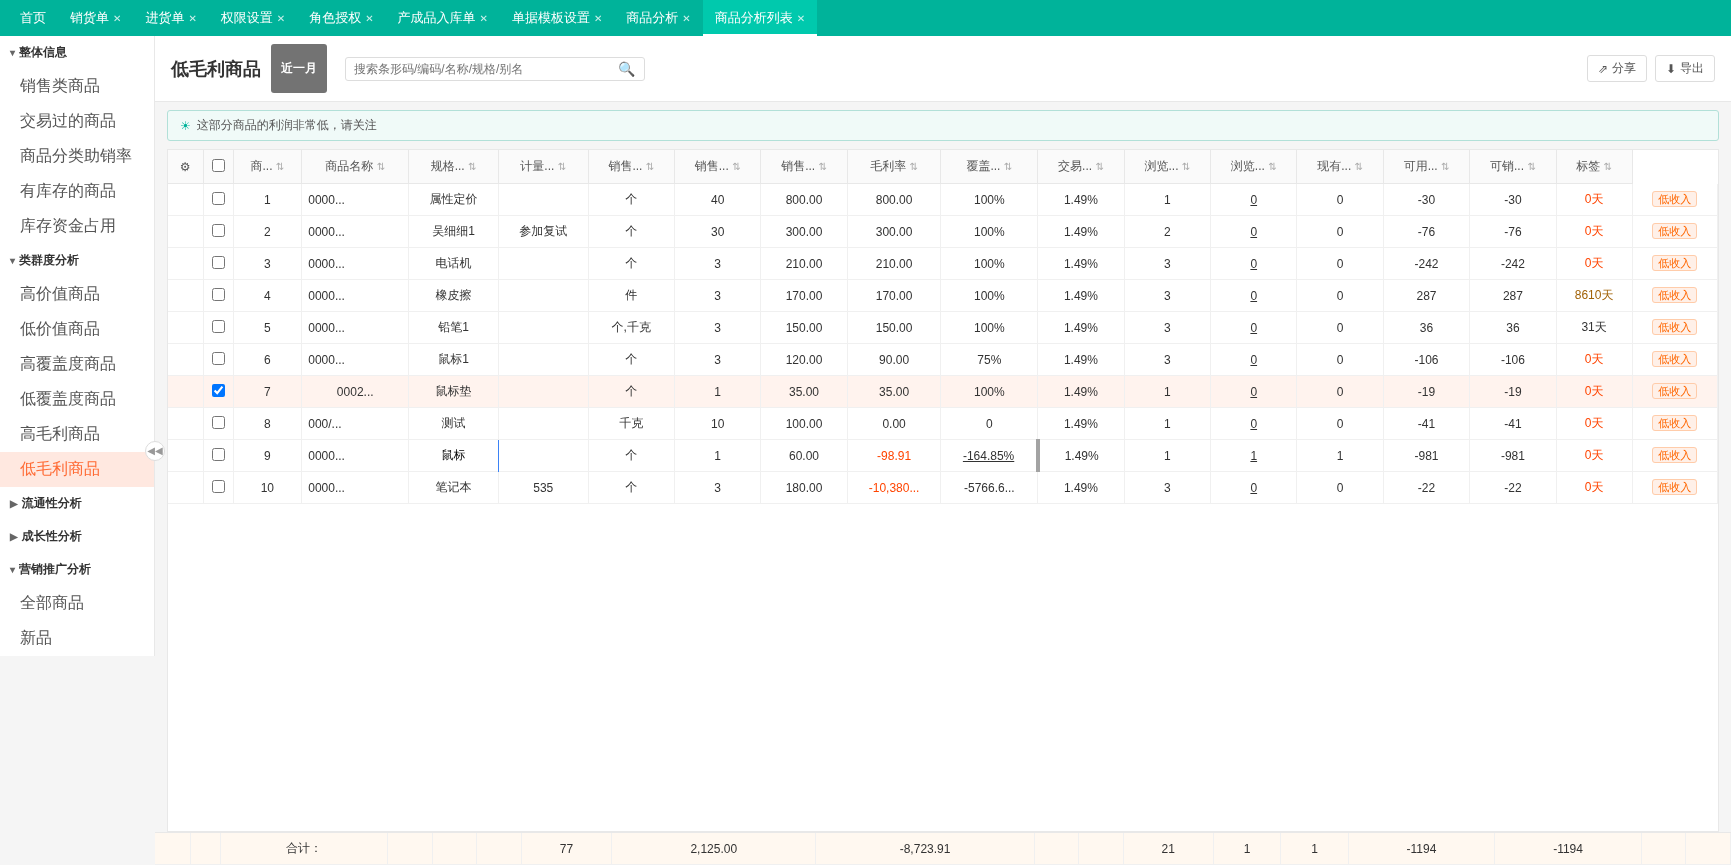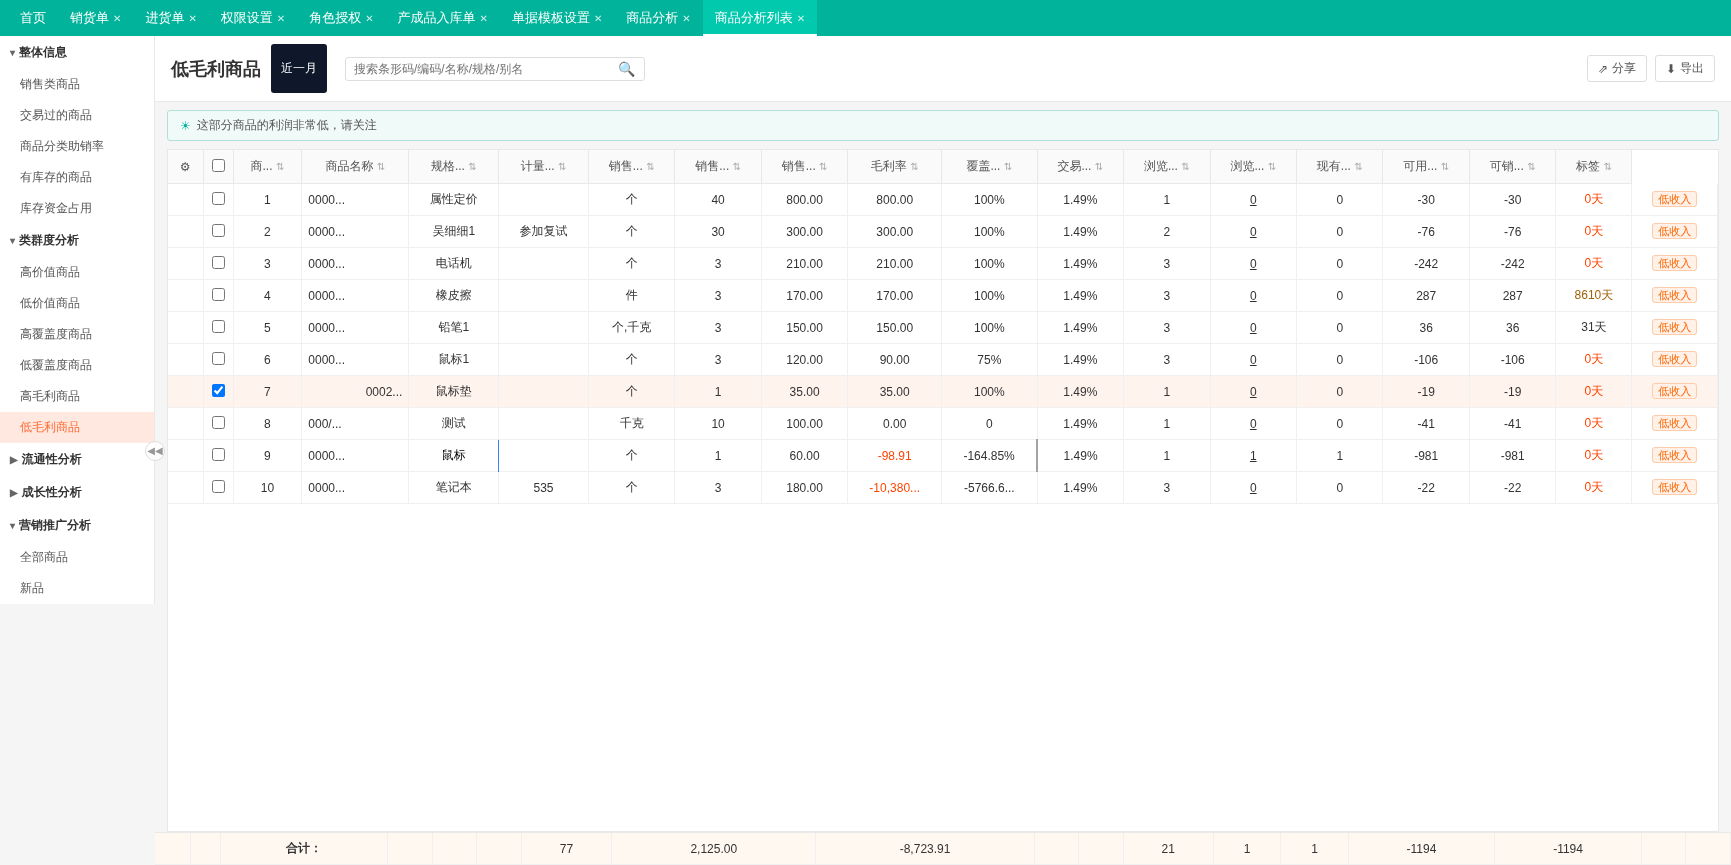--- a/index.html
+++ b/index.html
@@ -12,30 +12,30 @@
     .nav-close { font-size: 10px; margin-left: 4px; opacity: 0.8; }
 
     
     .main-layout { display: flex; height: calc(100vh - 36px); }
 
     
     .sidebar { width: 155px; background: #fff; border-right: 1px solid #e8e8e8; overflow-y: auto; flex-shrink: 0; }
     .sidebar-section { }
     .sidebar-section-header { display: flex; align-items: center; padding: 8px 10px; cursor: pointer; color: #333; font-size: 12px; font-weight: bold; }
     .sidebar-section-header .arrow { margin-right: 4px; font-size: 10px; color: #666; }
-    .sidebar-item { padding: 7px 10px 7px 20px; cursor: pointer; color: #555; font-size: 12px; white-space: nowrap; }
+    .sidebar-item { padding: 7px 10px 7px 20px; cursor: pointer; color: #555; font-size: 16px; white-space: nowrap; }
     .sidebar-item.active { background: #ffe8e0; color: #ff6b35; }
 
     
     .content { flex: 1; display: flex; flex-direction: column; overflow: hidden; background: #f5f5f5; }
 
     
     .page-header { display: flex; align-items: center; padding: 8px 16px; background: #fff; border-bottom: 1px solid #e8e8e8; gap: 10px; }
     .page-title { font-size: 18px; font-weight: bold; color: #333; }
-    .time-filter-btn { background: #0f172a; color: #fff; border: none; border-radius: 3px; padding: 16px 10px; font-size: 12px; cursor: pointer; }
+    .time-filter-btn { background: #737373; color: #fff; border: none; border-radius: 3px; padding: 16px 10px; font-size: 12px; cursor: pointer; font-weight: bold; }
     .search-box { display: flex; align-items: center; border: 1px solid #ddd; border-radius: 3px; padding: 3px 8px; margin-left: 8px; flex: 1; max-width: 300px; }
     .search-box input { border: none; outline: none; font-size: 12px; flex: 1; }
     .search-icon { color: #aaa; font-size: 14px; }
     .header-actions { margin-left: auto; display: flex; gap: 8px; }
     .action-btn { display: flex; align-items: center; gap: 4px; border: 1px solid #ddd; border-radius: 3px; padding: 4px 10px; background: #fff; cursor: pointer; font-size: 12px; color: #555; }
 
     
     .notice-bar { background: #f0faf8; border: 1px solid #b2e0d8; margin: 8px 12px 0; padding: 6px 12px; border-radius: 3px; color: #555; font-size: 12px; display: flex; align-items: center; gap: 6px; }
     .notice-icon { color: #00b39a; }
 
@@ -315,21 +315,21 @@
       <td style="border-right:1px solid #f0f0f0;">0</td>
       <td style="border-right:1px solid #f0f0f0;">-106</td>
       <td style="border-right:1px solid #f0f0f0;">-106</td>
       <td style="border-right:1px solid #f0f0f0; color:#ff4400;">0天</td>
       <td><span class="tag-low">低收入</span></td>
     </tr>
             <tr class="row-highlight">
       <td style="border-right:1px solid #f0f0f0;"></td>
       <td style="border-right:1px solid #f0f0f0;"><input type="checkbox" checked="" style=""></td>
       <td style="border-right:1px solid #f0f0f0;">7</td>
-      <td style="border-right:1px solid #f0f0f0; text-align:right;margin-top:20px;">0002...</td>
+      <td style="border-right:1px solid #f0f0f0; text-align:center;margin-top:20px;">0002...</td>
       <td class="td-name" style="border-right:1px solid #f0f0f0; cursor:pointer; color:#333;">鼠标垫</td>
       <td style="border-right:1px solid #f0f0f0;"></td>
       <td style="border-right:1px solid #f0f0f0;">个</td>
       <td style="border-right:1px solid #f0f0f0;">1</td>
       <td style="border-right:1px solid #f0f0f0;">35.00</td>
       <td style="border-right:1px solid #f0f0f0; color:#333;">35.00</td>
       <td style="border-right:1px solid #f0f0f0;">100%</td>
       <td style="border-right:1px solid #f0f0f0;">1.49%</td>
       <td style="border-right:1px solid #f0f0f0;">1</td>
       <td style="border-right:1px solid #f0f0f0;"><span class="link-underline">0</span></td>
@@ -364,21 +364,21 @@
       <td style="border-right:1px solid #f0f0f0;"></td>
       <td style="border-right:1px solid #f0f0f0;"><input type="checkbox" style=""></td>
       <td style="border-right:1px solid #f0f0f0;">9</td>
       <td style="border-right:1px solid #f0f0f0; text-align:left;">0000...</td>
       <td class="td-name" style="border-right:1px solid #3b82f6; cursor:pointer; color:#000000;">鼠标</td>
       <td style="border-right:1px solid #f0f0f0;"></td>
       <td style="border-right:1px solid #f0f0f0;">个</td>
       <td style="border-right:1px solid #f0f0f0;">1</td>
       <td style="border-right:1px solid #f0f0f0;">60.00</td>
       <td style="border-right:1px solid #f0f0f0; color:#ff4400;">-98.91</td>
-      <td style="border-right:2px solid #a3a3a3;">-164.85%</td>
+      <td style="border-right:4px solid #a3a3a3;text-decoration:underline;">-164.85%</td>
       <td style="border-right:1px solid #f0f0f0;">1.49%</td>
       <td style="border-right:1px solid #f0f0f0;">1</td>
       <td style="border-right:1px solid #f0f0f0;"><span class="link-underline">1</span></td>
       <td style="border-right:1px solid #f0f0f0;">1</td>
       <td style="border-right:1px solid #f0f0f0;">-981</td>
       <td style="border-right:1px solid #f0f0f0;">-981</td>
       <td style="border-right:1px solid #f0f0f0; color:#ff4400;">0天</td>
       <td><span class="tag-low">低收入</span></td>
     </tr>
             <tr>
@@ -405,21 +405,21 @@
           </tbody>
       </table>
     </div>
 
     <div style="background:#fff; border-top:1px solid #e8e8e8; overflow-x:auto;">
       <table style="width:100%; border-collapse:collapse; min-width:1400px; font-size:12px;">
         <tbody>
             <tr style="background:#fff8f0;">
           <td style="width:35px; padding:7px 6px; text-align:center; border-right:1px solid #f0f0f0;"></td>
           <td style="width:30px; padding:7px 6px; text-align:center; border-right:1px solid #f0f0f0;"></td>
-          <td style="padding:7px 6px; font-weight:bold; border-right:1px solid #f0f0f0;">合计：</td>
+          <td style="padding:7px 6px; font-weight:normal; border-right:1px solid #f0f0f0;">合计：</td>
           <td style="padding:7px 6px; border-right:1px solid #f0f0f0;"></td>
           <td style="padding:7px 6px; border-right:1px solid #f0f0f0;"></td>
           <td style="padding:7px 6px; border-right:1px solid #f0f0f0;"></td>
           <td style="padding:7px 6px; text-align:center; border-right:1px solid #f0f0f0;">77</td>
           <td style="padding:7px 6px; text-align:center; border-right:1px solid #f0f0f0;">2,125.00</td>
           <td style="padding:7px 6px; text-align:center; border-right:1px solid #f0f0f0;">-8,723.91</td>
           <td style="padding:7px 6px; border-right:1px solid #f0f0f0;"></td>
           <td style="padding:7px 6px; border-right:1px solid #f0f0f0;"></td>
           <td style="padding:7px 6px; text-align:center; border-right:1px solid #f0f0f0;">21</td>
           <td style="padding:7px 6px; text-align:center; border-right:1px solid #f0f0f0;">1</td>

